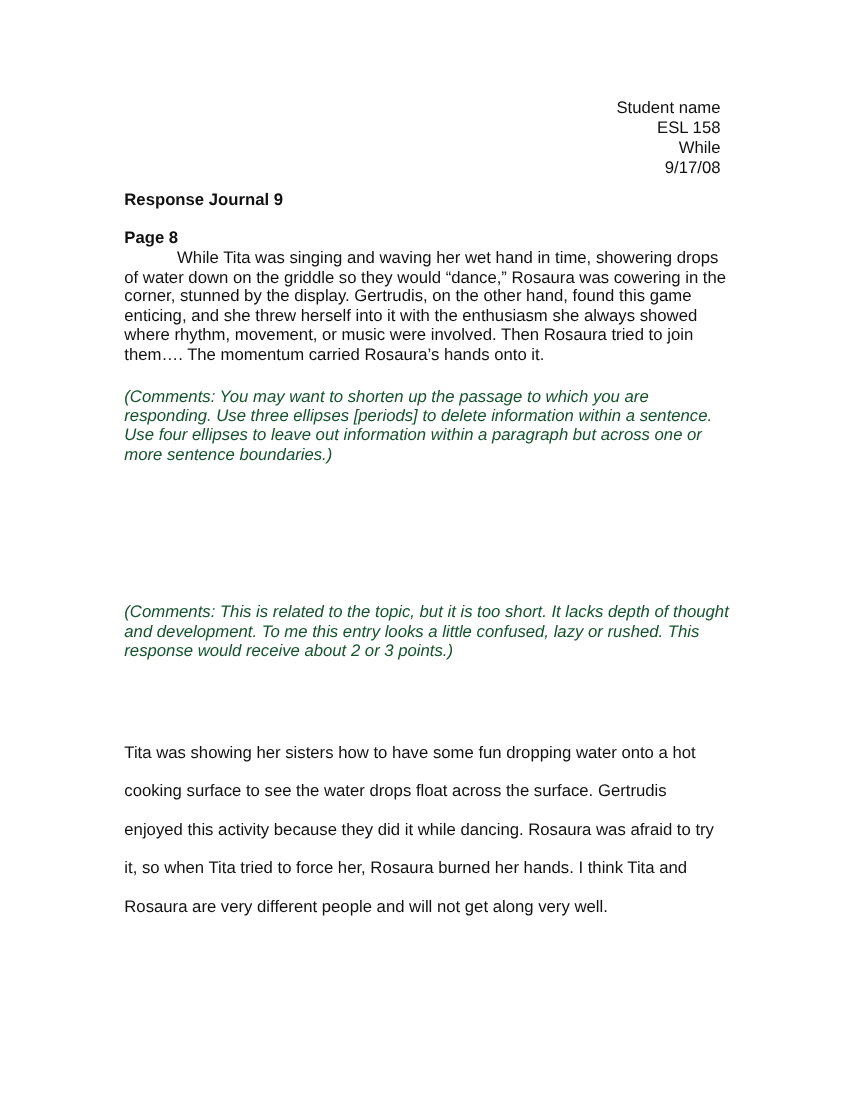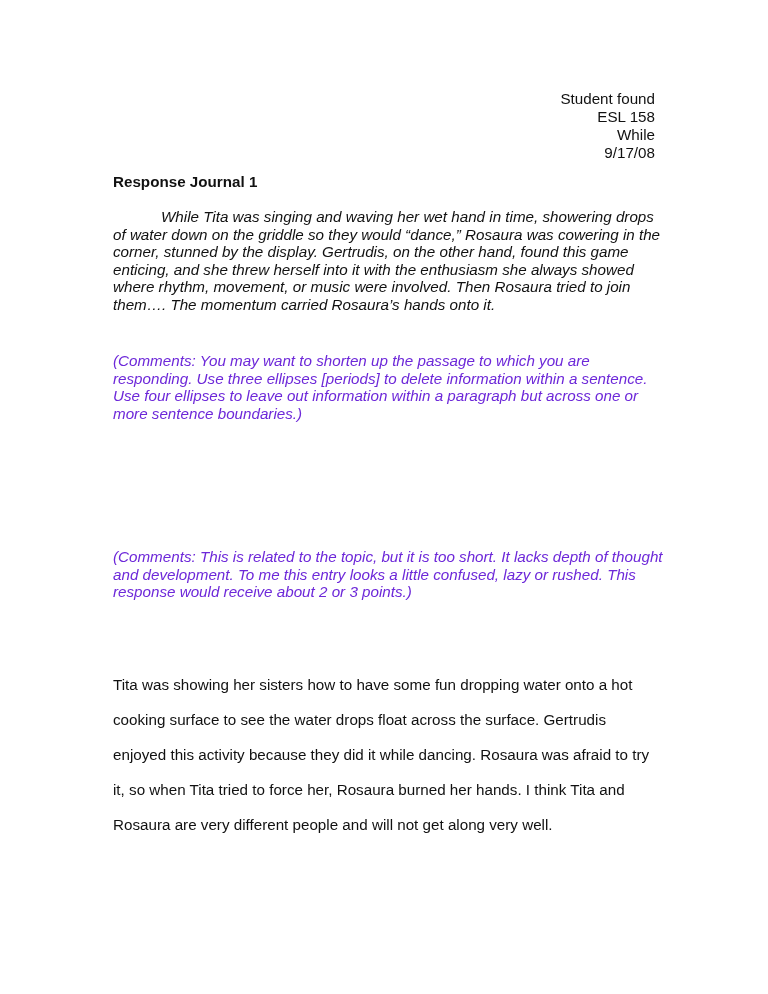--- a/index.html
+++ b/index.html
@@ -39,46 +39,46 @@
     }
     .heading {
       font-weight: bold;
       line-height: 18px;
       white-space: nowrap;
     }
     .passage {
       line-height: 17.5px;
       margin: 0;
       text-indent: 48px;
-      font-style: italic;
     }
     .comment {
       font-style: italic;
       line-height: 17.5px;
       margin: 0;
-      color: #6d28d9;
+      color: #14532d;
     }
     .double {
       line-height: 35px;
       margin: 0;
     }
   </style>
 </head>
 <body>
 
 <div class="header-block">
-  <div>Student found</div>
+  <div>Student name</div>
   <div>ESL 158</div>
   <div>While</div>
   <div>9/17/08</div>
 </div>
 
-<div class="title">Response Journal 1</div>
+<div class="title">Response Journal 9</div>
 
 <div class="section" style="top: 208px;">
+  <div class="heading">Page 8</div>
   <p class="passage">While Tita was singing and waving her wet hand in time, showering drops of water down on the griddle so they would “dance,” Rosaura was cowering in the corner, stunned by the display. Gertrudis, on the other hand, found this game enticing, and she threw herself into it with the enthusiasm she always showed where rhythm, movement, or music were involved. Then Rosaura tried to join them…. The momentum carried Rosaura’s hands onto it.</p>
 </div>
 
 <div class="section" style="top: 352px;">
   <p class="comment">(Comments: You may want to shorten up the passage to which you are responding. Use three ellipses [periods] to delete information within a sentence. Use four ellipses to leave out information within a paragraph but across one or more sentence boundaries.)</p>
 </div>
 
 <div class="section" style="top: 455px;">
 </div>
 

